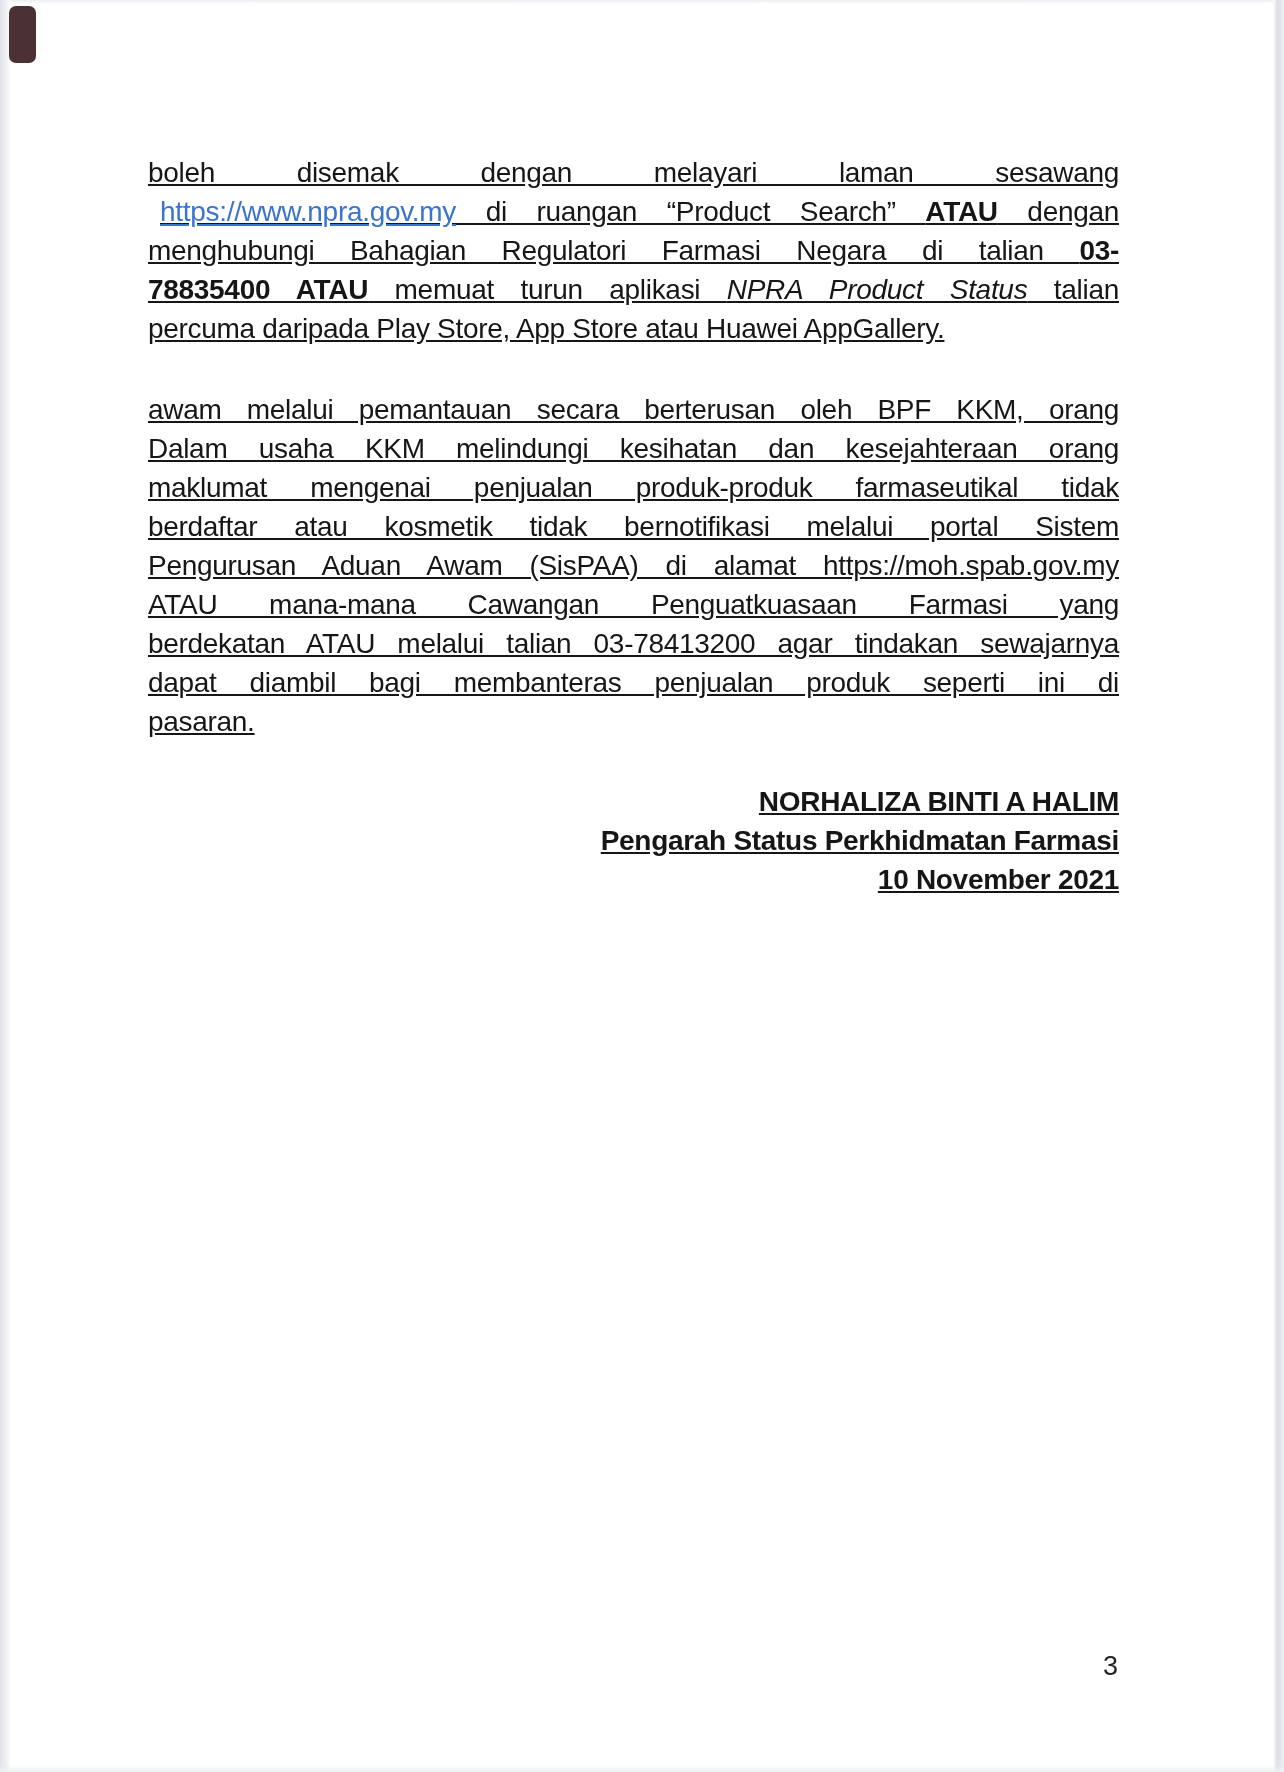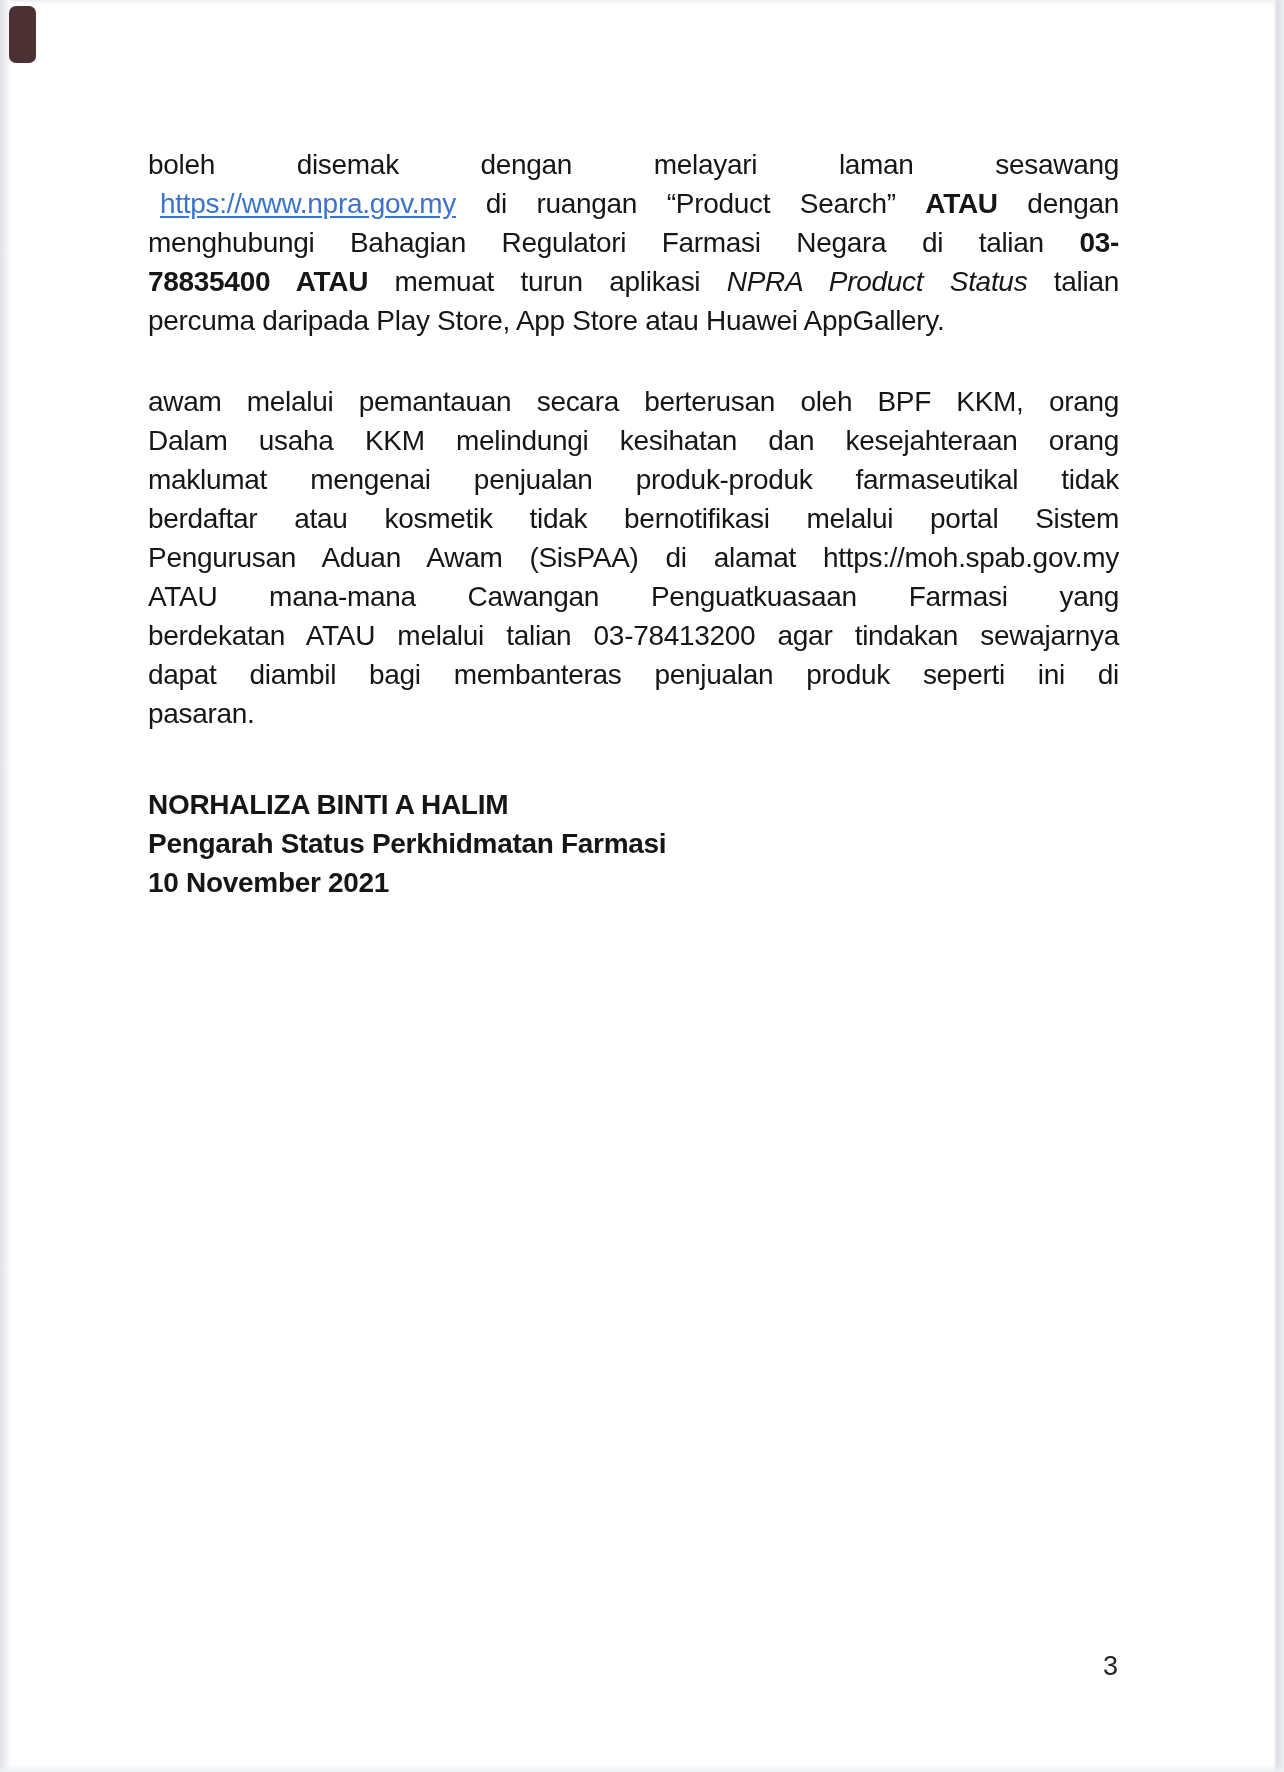--- a/index.html
+++ b/index.html
@@ -29,44 +29,46 @@
     left: 0; bottom: 0; width: 1284px; height: 7px;
     background: linear-gradient(0deg, #eef0f3 0%, rgba(255,255,255,0) 100%);
   }
   .corner-artifact {
     position: absolute; left: 9px; top: 6px;
     width: 27px; height: 57px;
     background: #4b3134;
     border-radius: 7px;
   }
   .content {
-    position: absolute; left: 148px; top: 0;
+    position: absolute; left: 148px; top: 8px;
     width: 971px;
     color: #161616;
     font-size: 28px;
     line-height: 39px;
     letter-spacing: -0.3px;
+    text-decoration: underline;
   }
   .para-1 { margin-top: 145px; }
   .para-2 { margin-top: 42px; }
   .line { text-align: justify; text-align-last: justify; }
   .line.last { text-align: right; text-align-last: left; }
   .bold { font-weight: 700; }
   .italic { font-style: italic; }
   .link {
     color: var(--link-color);
     text-decoration: underline;
     text-decoration-color: var(--link-color);
     text-underline-offset: 3px;
     cursor: pointer;
     margin-left: 12px;
   }
   .signature {
-    margin-top: 52px;
+    margin-top: 41px;
     font-weight: 700;
+    text-align: right;
   }
   .page-number {
     position: absolute;
     left: 1103px; top: 1650px;
     font-size: 27px; line-height: 32px;
     color: #242424;
   }
 </style>
 </head>
 <body>

